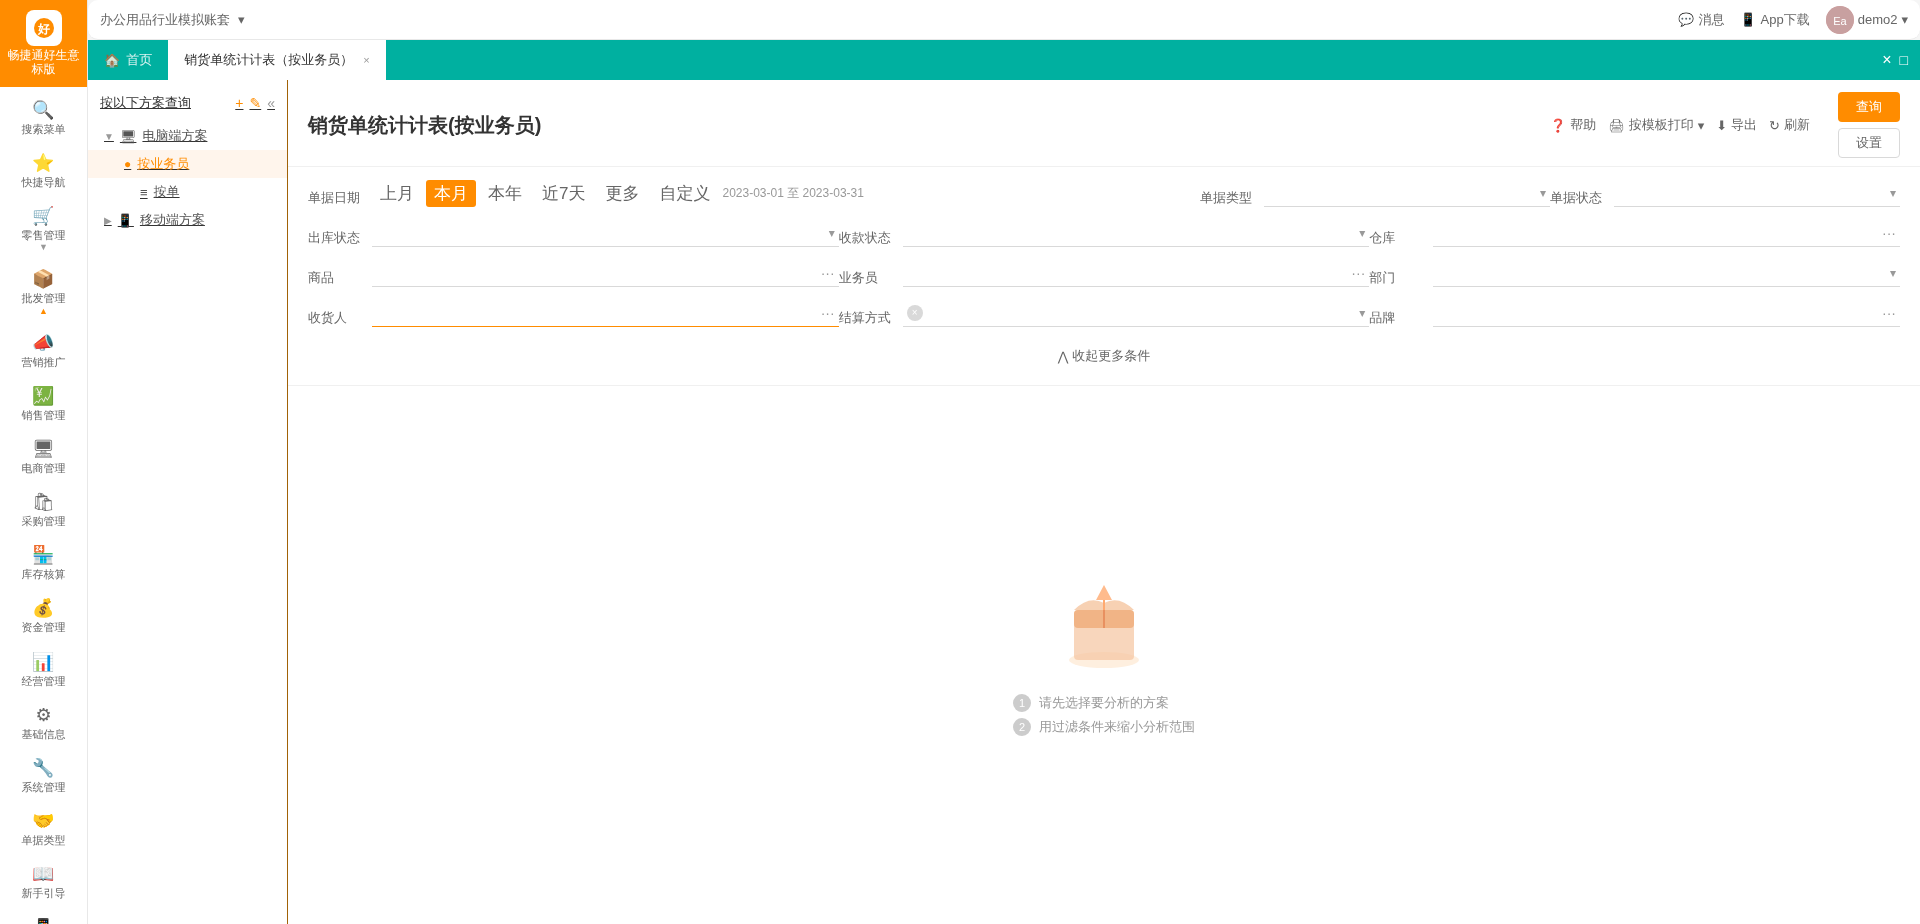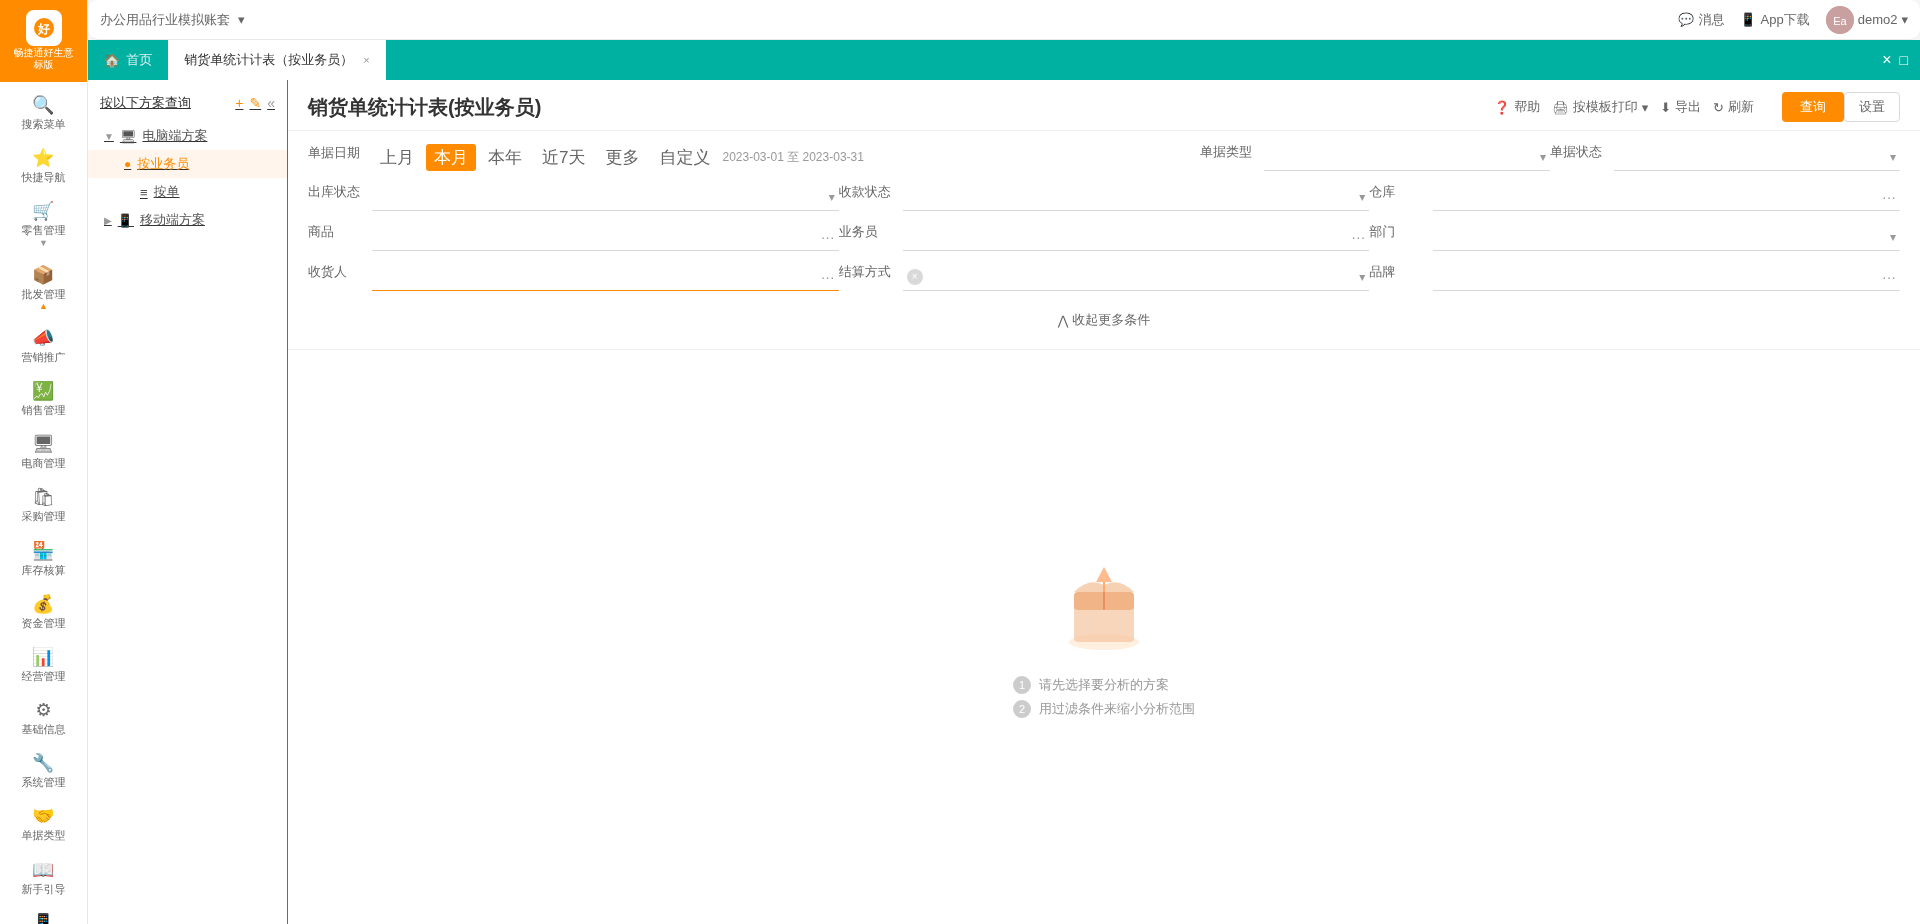--- a/index.html
+++ b/index.html
@@ -25,21 +25,21 @@
       min-height: 56px;
     }
     #sidebar-logo .logo-icon {
       width: 36px; height: 36px;
       background: #fff;
       border-radius: 8px;
       display: flex; align-items: center; justify-content: center;
       margin-bottom: 2px;
     }
     #sidebar-logo .logo-icon svg { width: 24px; height: 24px; }
-    #sidebar-logo .logo-text { color: #fff; font-size: 10px; text-align: center; line-height: 1.2; font-family: Liberation Mono, monospace; }
+    #sidebar-logo .logo-text { color: #fff; font-size: 12px; text-align: center; line-height: 1.2; }
     .sidebar-nav { display: flex; flex-direction: column; align-items: center; overflow-y: auto; flex: 1; padding: 4px 0; }
     .sidebar-item {
       width: 100%; display: flex; flex-direction: column; align-items: center;
       padding: 8px 4px; cursor: pointer; color: #666; font-size: 12px;
       text-align: center; position: relative;
     }
     .sidebar-item .s-icon { font-size: 18px; margin-bottom: 2px; }
     .sidebar-item .s-label { font-size: 11px; line-height: 1.2; }
 
     
@@ -153,21 +153,21 @@
     }
 
     
     #filter-area {
       padding: 12px 20px;
       background: #fff;
       border-bottom: 1px solid #f0f0f0;
     }
     .filter-row { display: flex; align-items: center; margin-bottom: 12px; gap: 0; }
     .filter-row:last-child { margin-bottom: 0; }
-    .filter-item { display: flex; align-items: flex-start; flex: 1; min-width: 0; gap: 8px; }
+    .filter-item { display: flex; align-items: flex-end; flex: 1; min-width: 0; gap: 8px; }
     .filter-label { font-size: 13px; color: #666; white-space: nowrap; min-width: 56px; }
     .filter-control {
       flex: 1;
       border-bottom: 1px solid #d9d9d9;
       display: flex; align-items: center; padding: 2px 4px;
       position: relative; min-height: 28px; cursor: pointer;
     }
     .filter-control.active-border { border-bottom-color: #ff8c00; }
     .filter-control-chevron { color: #999; font-size: 12px; position: absolute; right: 4px; }
     .filter-control-dots { color: #999; font-size: 14px; position: absolute; right: 4px; cursor: pointer; }
@@ -205,21 +205,21 @@
     .empty-icon { margin-bottom: 16px; }
     .empty-tips { display: flex; flex-direction: column; gap: 6px; }
     .empty-tip { display: flex; align-items: center; gap: 8px; color: #999; font-size: 13px; }
     .tip-num {
       width: 18px; height: 18px; border-radius: 50%;
       background: #ccc; color: #fff; font-size: 11px;
       display: flex; align-items: center; justify-content: center;
     }
 
     
-    .actions-col { display: flex; gap: 0; padding-left: 16px; }
+    .actions-col { display: flex; flex-direction: column; gap: 6px; padding-left: 16px; }
   </style>
 </head>
 <body>
 
 <div id="sidebar">
   <div id="sidebar-logo">
     <div class="logo-icon">
       <svg viewBox="0 0 24 24" fill="none">
         <circle cx="12" cy="12" r="10" fill="#ff8c00"></circle>
         <text x="12" y="17" text-anchor="middle" fill="white" font-size="12" font-weight="bold">好</text>

